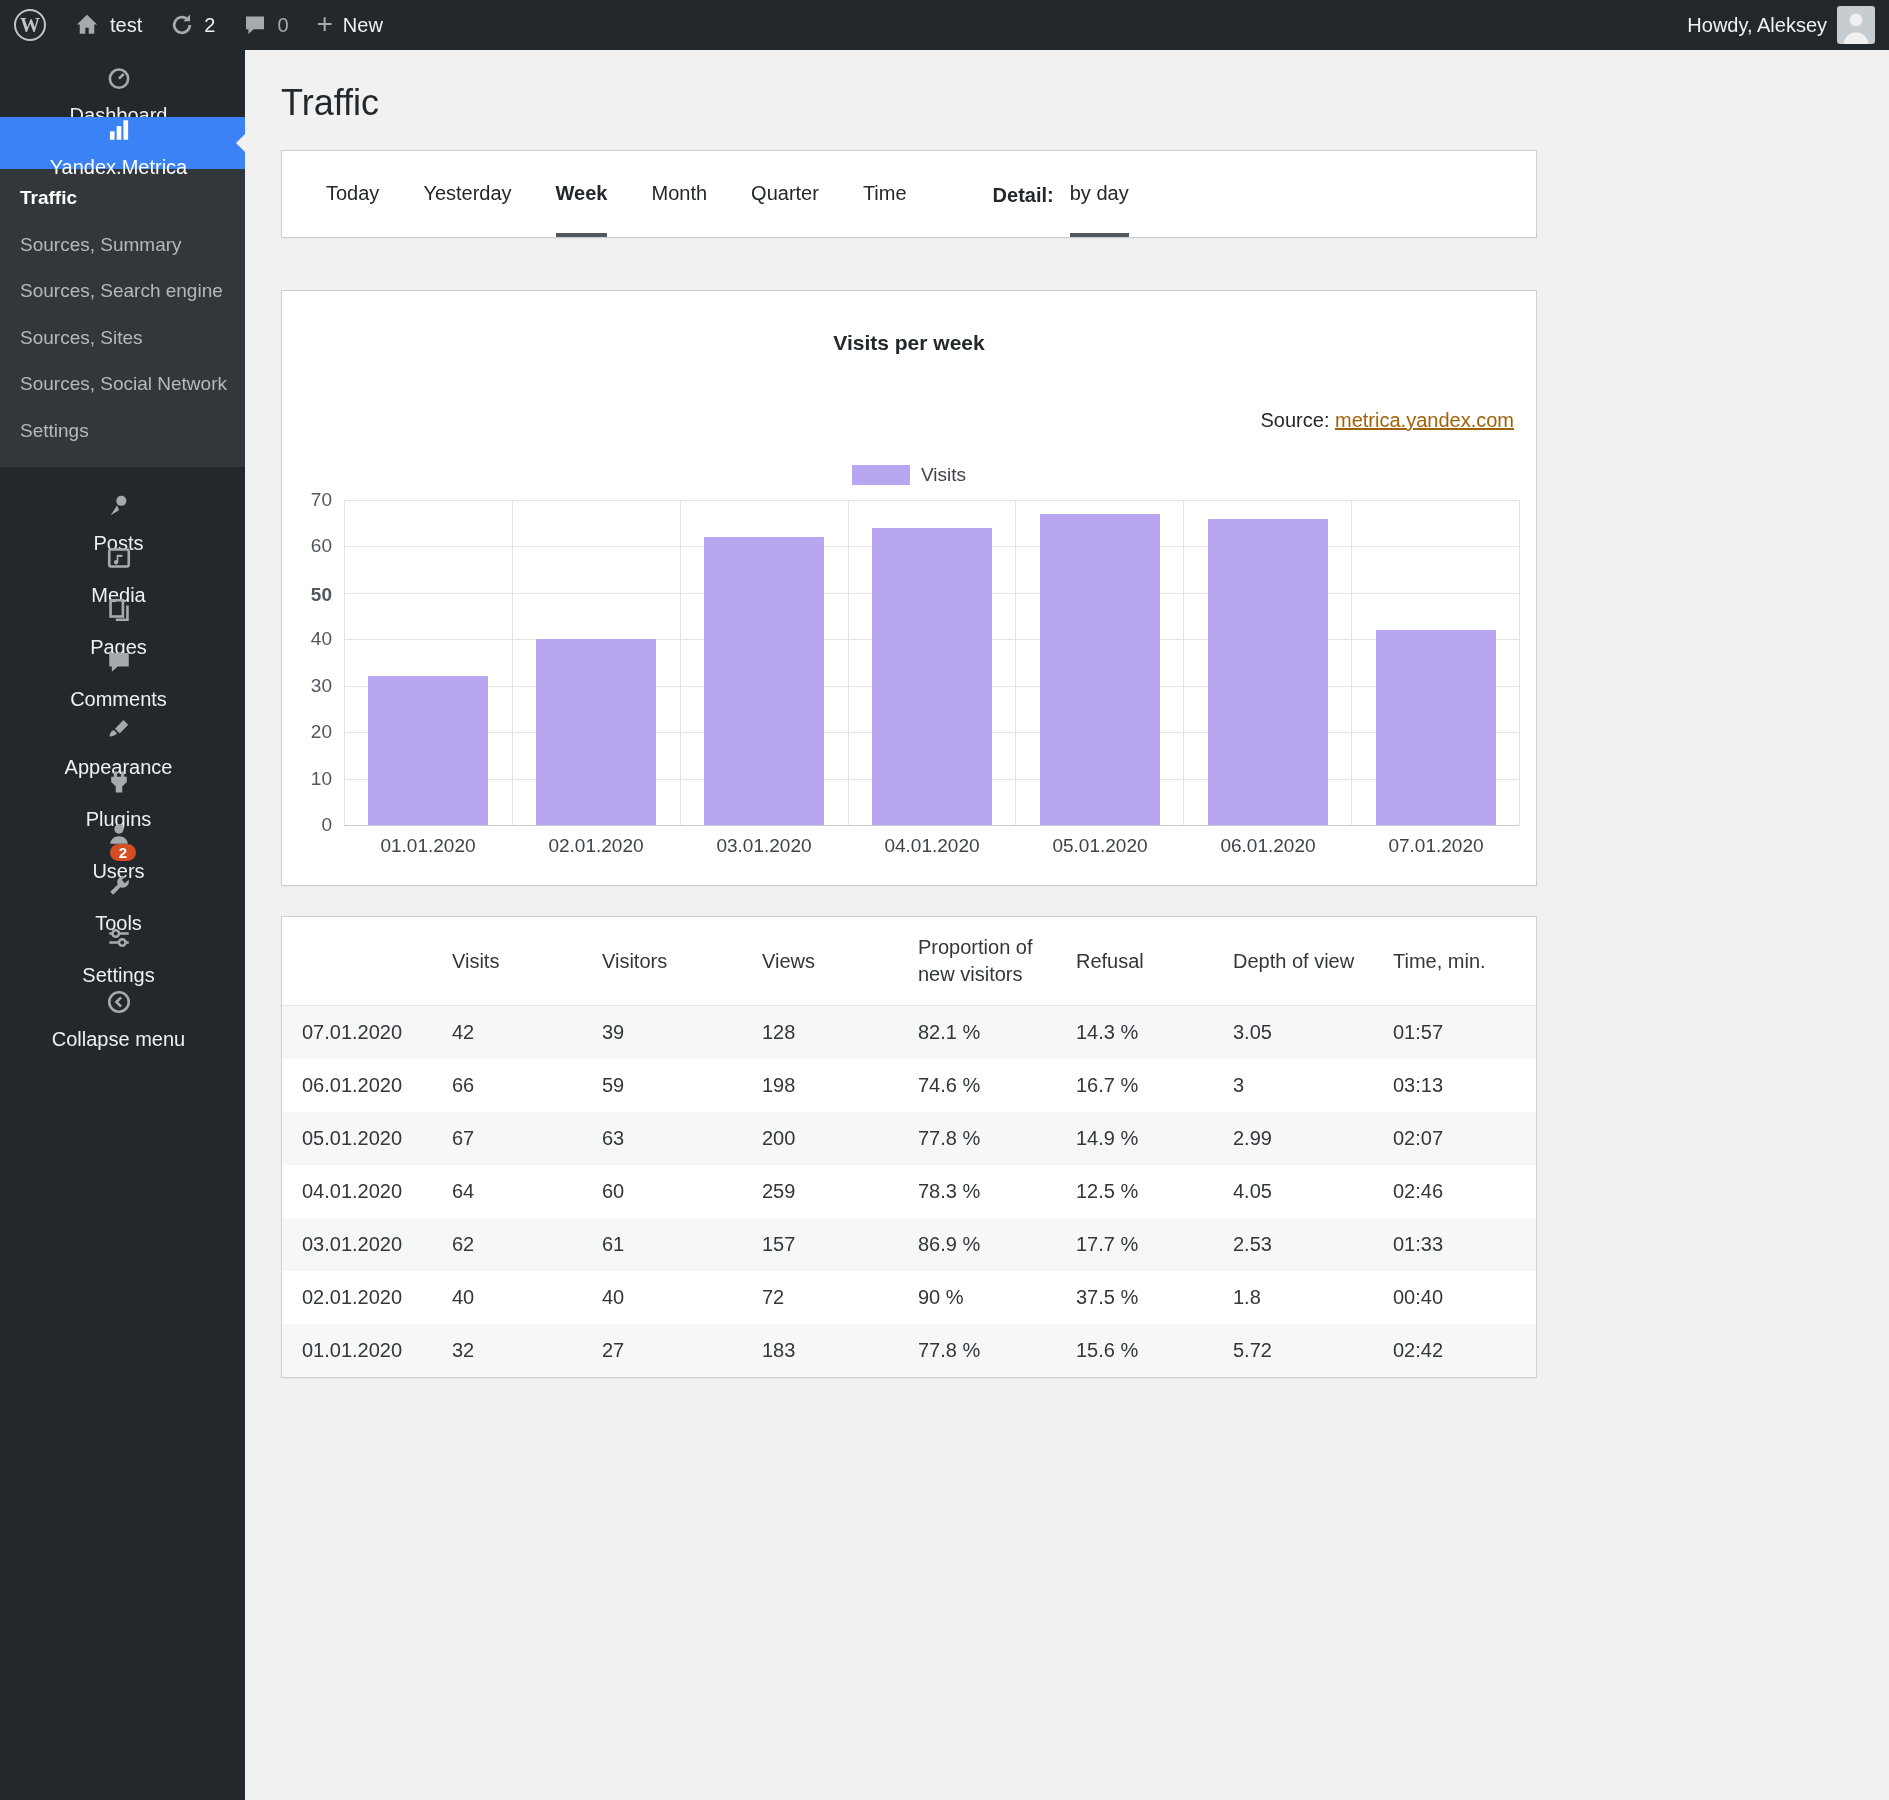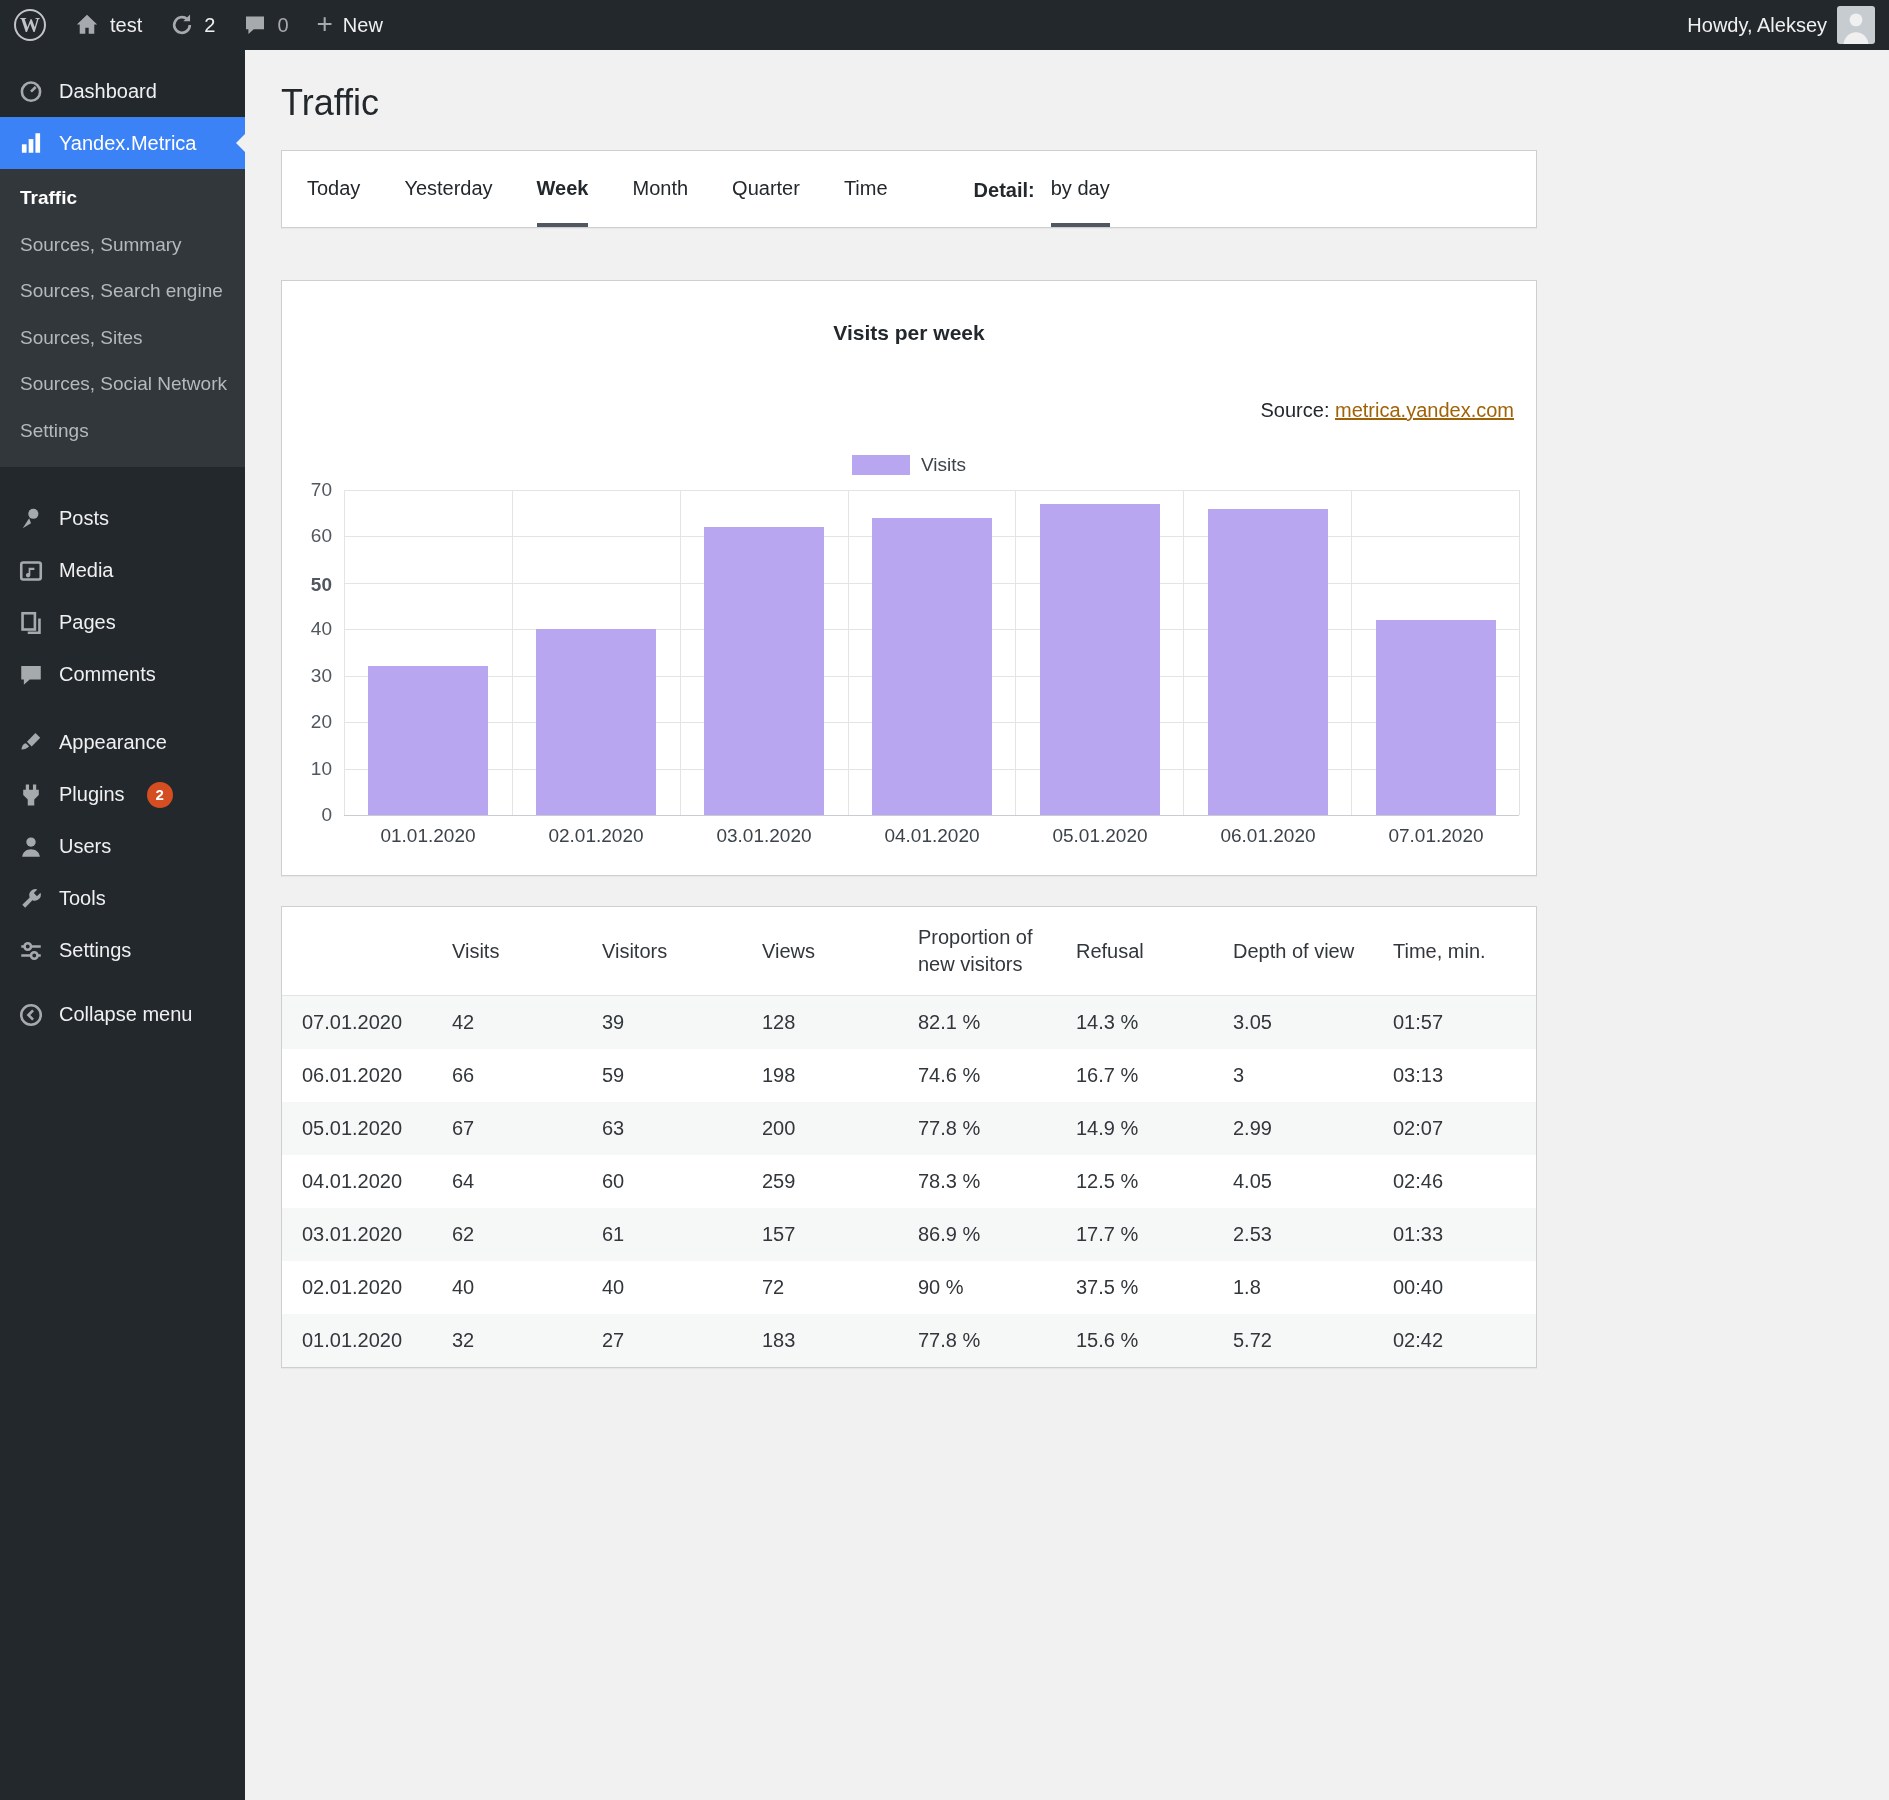--- a/index.html
+++ b/index.html
@@ -25,21 +25,21 @@
   }
   .plus-glyph { font-size:28px; line-height:1; color:#a7aaad; font-weight:400; margin-top:-3px; }
   .count-dim { color:#a7aaad; }
   .avatar { width:38px; height:38px; border-radius:3px; overflow:hidden; display:block; }
 
   
   #sidebar { position:absolute; top:50px; left:0; bottom:0; width:245px; background:#23282d; }
   .menu { padding-top:15px; }
   .menu-item {
     position:relative; display:flex; align-items:center; gap:13px;
-    height:52px; padding:0 10px 0 16px; font-size:20px; color:#f0f0f1; cursor:pointer;
+    height:52px; padding:0 10px 0 2px; font-size:20px; color:#f0f0f1; cursor:pointer;flex-direction:column;
   }
   .mi-icon { width:30px; flex:none; display:flex; justify-content:center; color:#a7aaad; }
   .menu-item.active { background:#3b82f6; color:#fff; }
   .menu-item.active .mi-icon { color:#fff; }
   .menu-item.active::after {
     content:""; position:absolute; right:0; top:50%; margin-top:-9px;
     border:9px solid transparent; border-right-color:#f1f1f1;
   }
   .submenu { background:#32373c; padding:6px 0 12px; }
   .submenu-item { padding:10px 14px 10px 20px; font-size:19px; line-height:1.4; color:#b4b9be; cursor:pointer; }
@@ -53,21 +53,21 @@
   }
 
   
   #content { position:absolute; left:245px; top:50px; right:0; bottom:0; padding:32px 0 0 36px; overflow:hidden; }
   .wrap { width:1256px; }
   h1.page-title { margin:0 0 26px; font-size:36px; font-weight:500; color:#23282d; }
 
   .panel { background:#fff; border:1px solid #ccd0d4; box-shadow:0 1px 1px rgba(0,0,0,.04); }
 
   
-  .tabs-panel { display:flex; align-items:stretch; height:78px; padding:0 25px; margin-bottom:52px; }
+  .tabs-panel { display:flex; align-items:stretch; height:88px; padding:0 44px; margin-bottom:52px; }
   .tab {
     display:flex; align-items:center; font-size:20px; color:#23282d; cursor:pointer;
     border-bottom:4px solid transparent; padding-top:3px; margin-right:44px;
   }
   .tab.active { font-weight:700; border-bottom-color:#50575e; }
   .detail-group { display:flex; margin-left:42px; }
   .detail-label { display:flex; align-items:center; font-weight:700; font-size:20px; padding-top:3px; margin-right:16px; }
   .tab.detail-value { font-weight:400; margin-right:0; }
 
   

